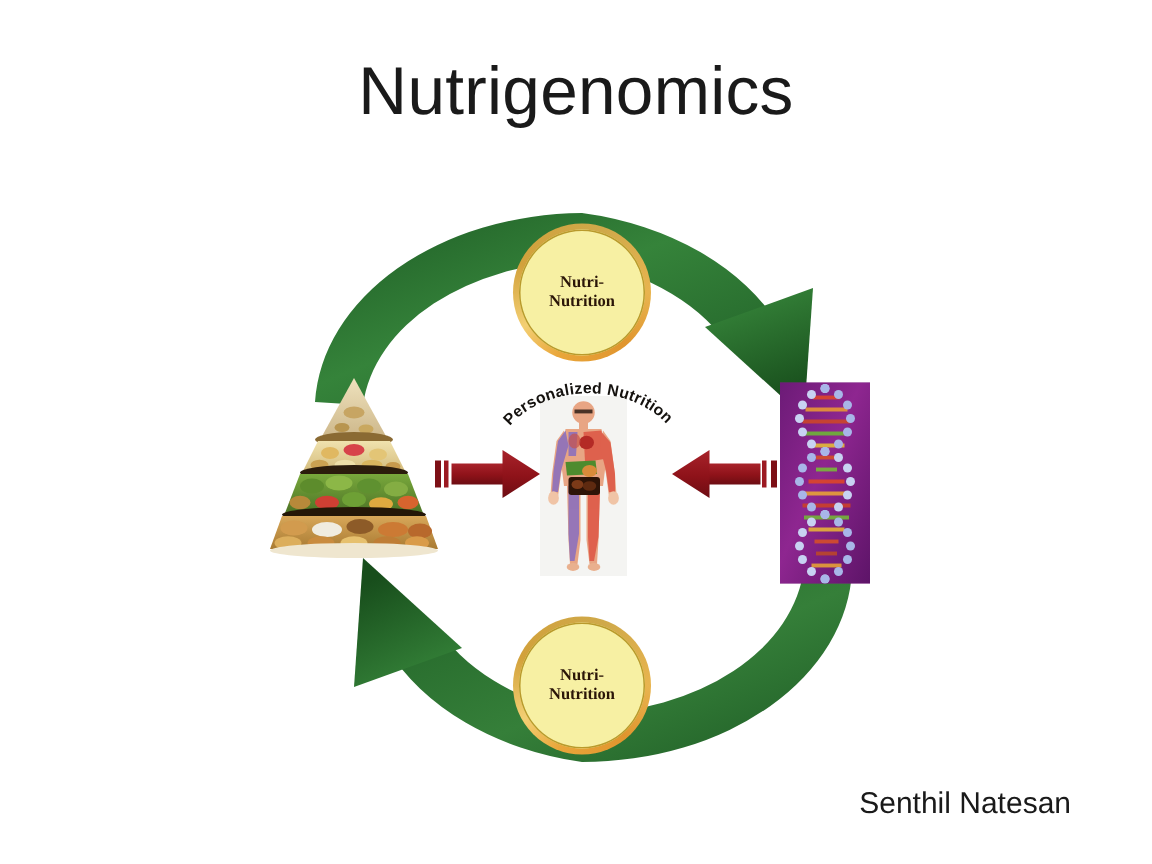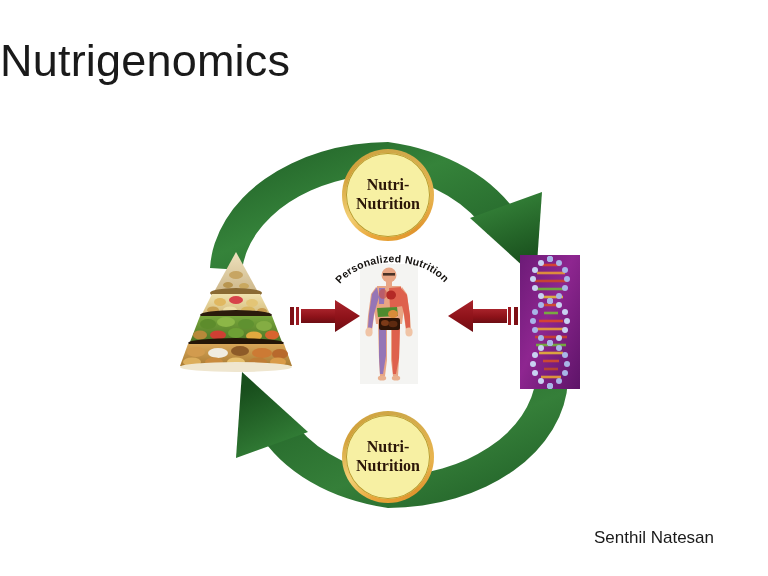--- a/index.html
+++ b/index.html
@@ -14,36 +14,36 @@
     overflow: hidden;
     font-family: "Liberation Sans", sans-serif;
   }
 
   
   #slide-title {
     position: absolute;
     left: 0;
     top: 38px;
     width: 768px;
-    text-align: left;
+    text-align: center;
     font-family: "Liberation Sans", sans-serif;
     font-size: 45px;
     font-weight: 400;
     color: #1a1a1a;
     letter-spacing: 0.2px;
     line-height: 1;
   }
 
   
   #author-credit {
     position: absolute;
     right: 54px;
     bottom: 28px;
     font-family: "Liberation Sans", sans-serif;
-    font-size: 17px;
+    font-size: 20px;
     color: #1a1a1a;
   }
 
   
   #diagram {
     position: absolute;
     left: 170px;
     top: 130px;
     width: 440px;
     height: 390px;
@@ -65,21 +65,21 @@
     border-radius: 50%;
     background: #f7f0a3;
     box-shadow: 0 0 0 1px #b99a2c inset;
     display: flex;
     flex-direction: column;
     align-items: center;
     justify-content: center;
     text-align: center;
     font-family: "Liberation Serif", serif;
     font-weight: bold;
-    font-size: 16px;
+    font-size: 11px;
     color: #2b1608;
     line-height: 1.18;
     z-index: 6;
   }
   .node-ring {
     position: absolute;
     left: -4px;
     top: -4px;
     width: 92px;
     height: 92px;

